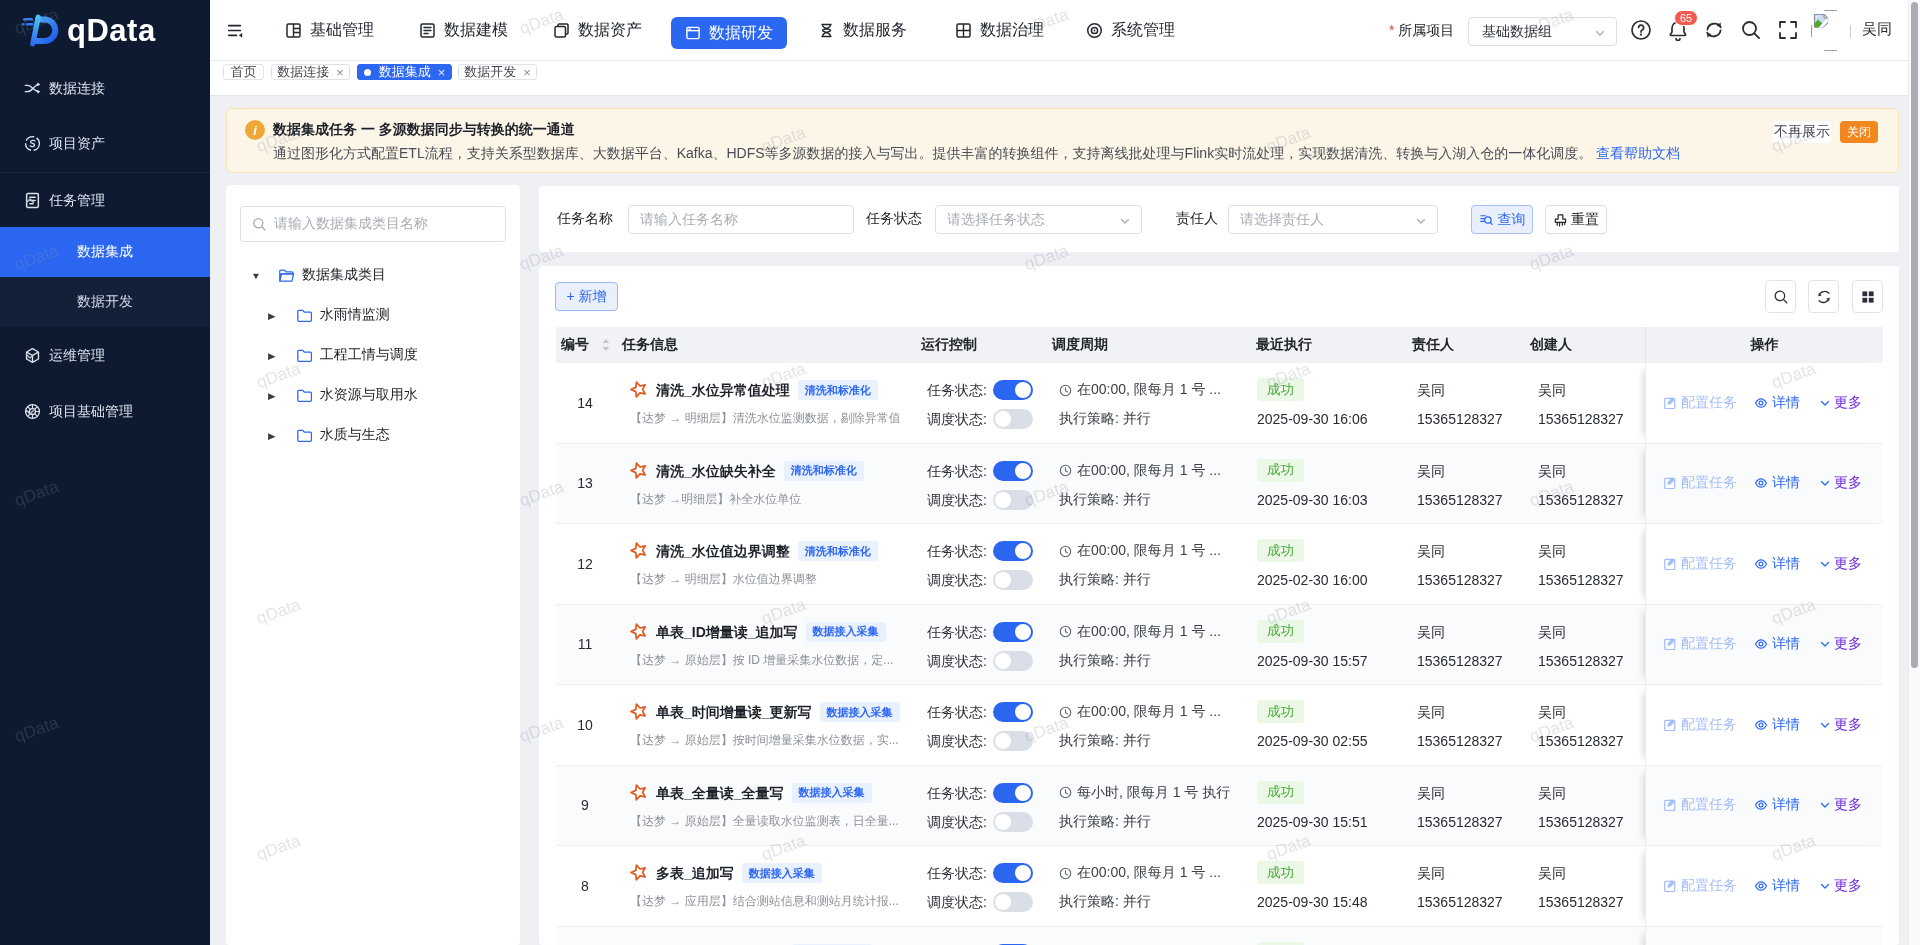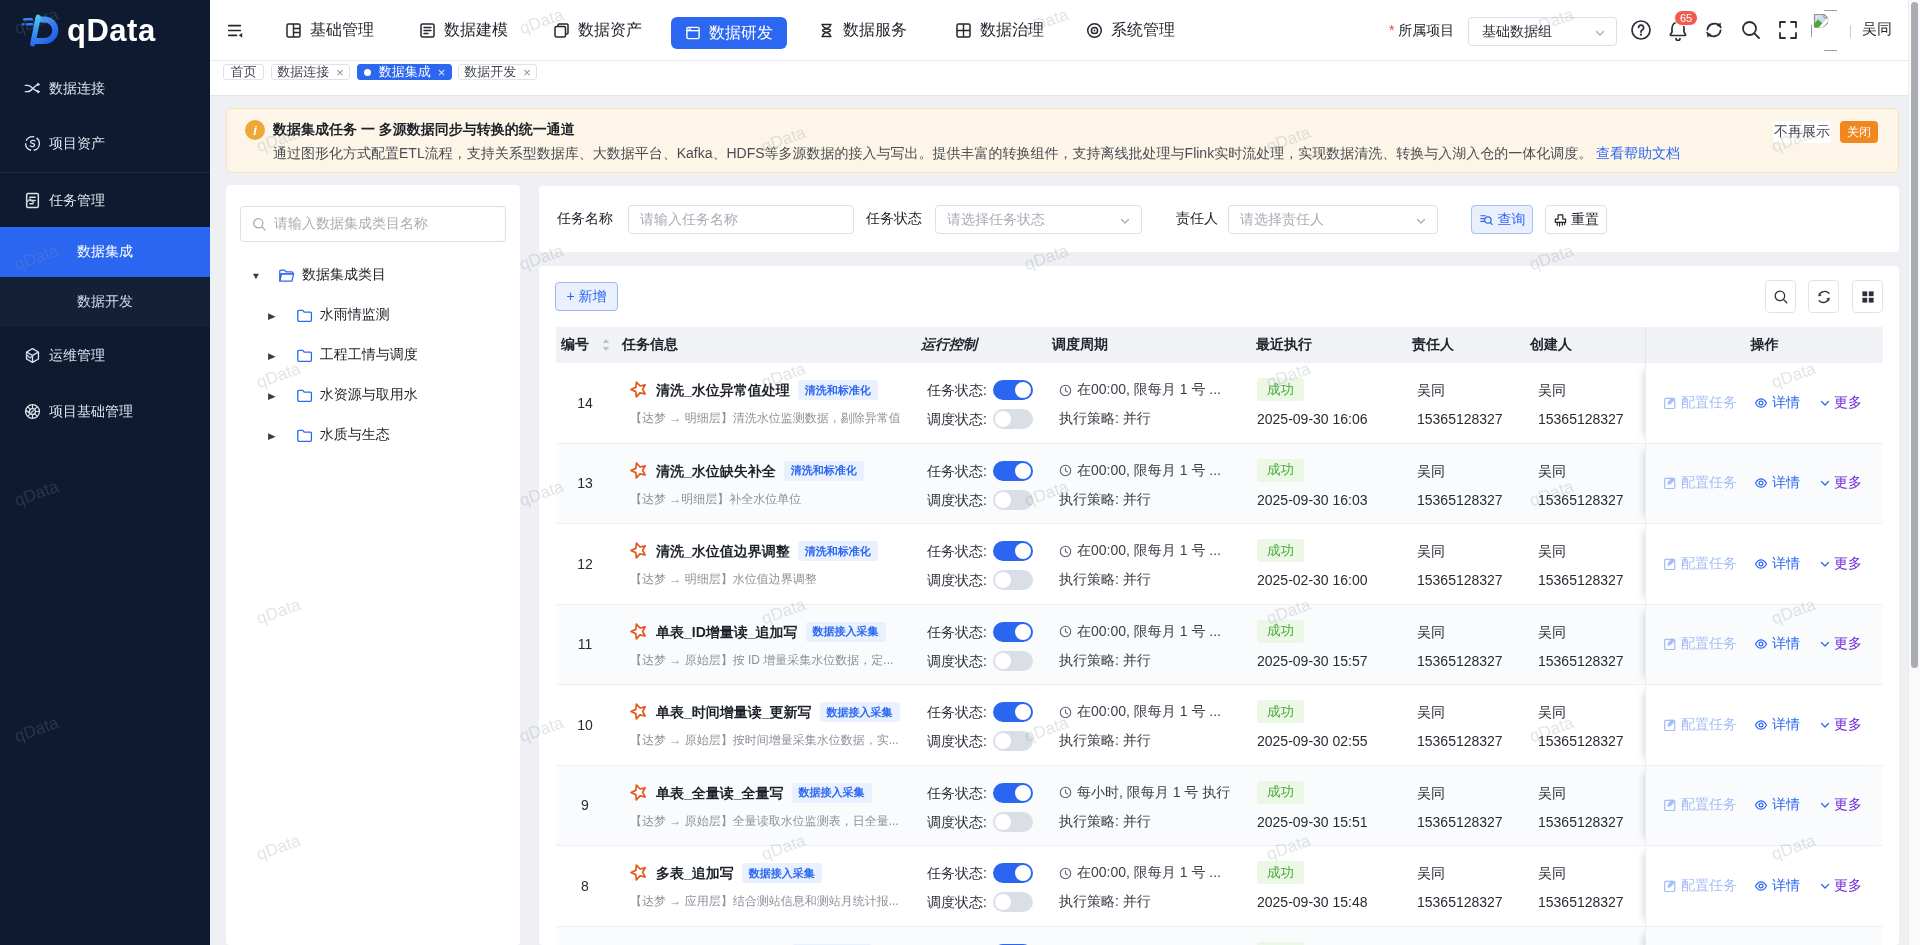--- a/index.html
+++ b/index.html
@@ -324,21 +324,21 @@
       <svg class="" style="" viewBox="0 0 20 20" fill="none">
         <rect x="3" y="3" width="6" height="6" fill="currentColor"></rect>
         <rect x="11" y="3" width="6" height="6" fill="currentColor"></rect>
         <rect x="3" y="11" width="6" height="6" fill="currentColor"></rect>
         <rect x="11" y="11" width="6" height="6" fill="currentColor"></rect>
       </svg>
     </div>
     <div id="thead">
       <div class="th" style="left:5px;">编号</div>
       <div class="th" style="left:66px;">任务信息</div>
-      <div class="th" style="left:365px;font-style:italic;">运行控制</div>
+      <div class="th" style="left:365px;">运行控制</div>
       <div class="th" style="left:496px;">调度周期</div>
       <div class="th" style="left:700px;">最近执行</div>
       <div class="th" style="left:856px;">责任人</div>
       <div class="th" style="left:974px;">创建人</div>
       <svg fill="none" viewBox="0 0 10 14" style="position:absolute;left:45px;top:11px;width:10px;height:14px;">
         <path d="M5 1l3.4 4H1.6L5 1z" fill="#c0c4cc"></path>
         <path d="M5 13L1.6 9h6.8L5 13z" fill="#c0c4cc"></path>
       </svg>
       <div class="th" style="left:1089px;width:238px;justify-content:center;border-left:1px solid #e2e5ea;">操作</div>
     </div>

